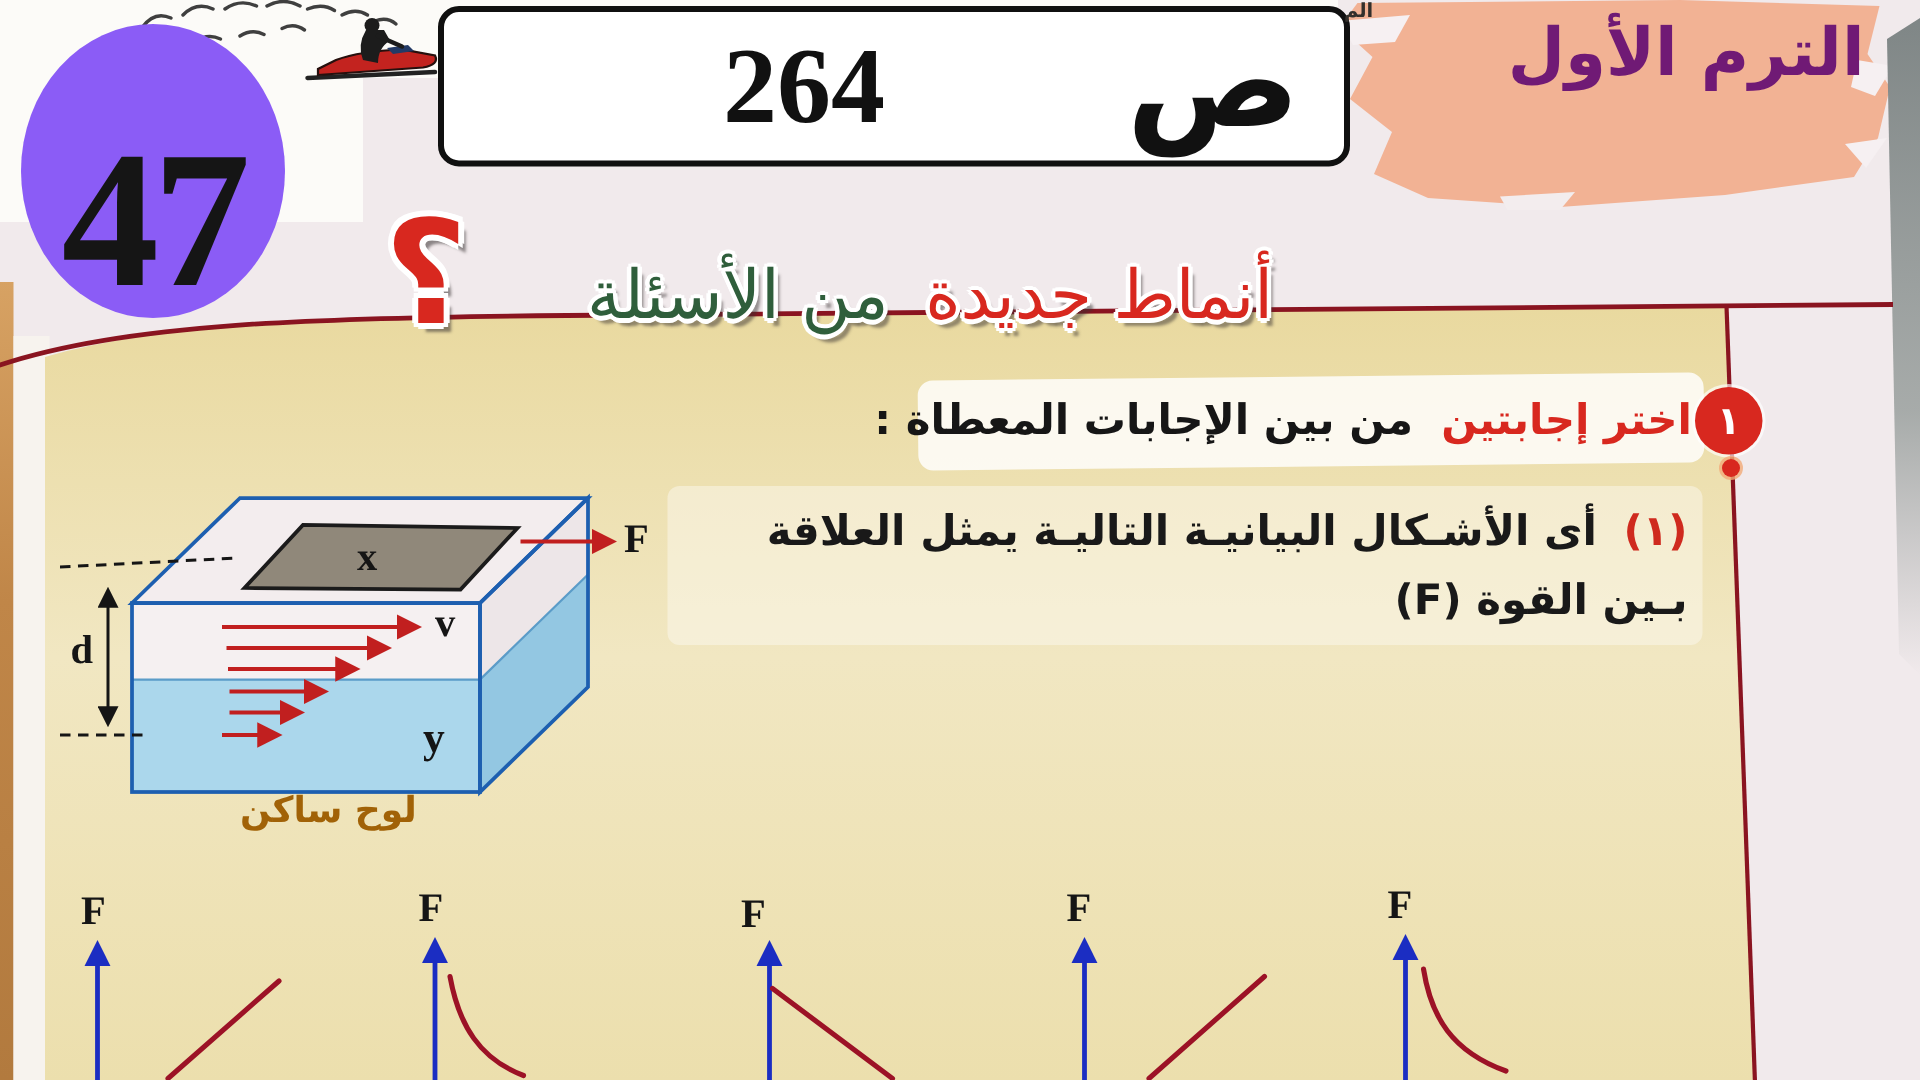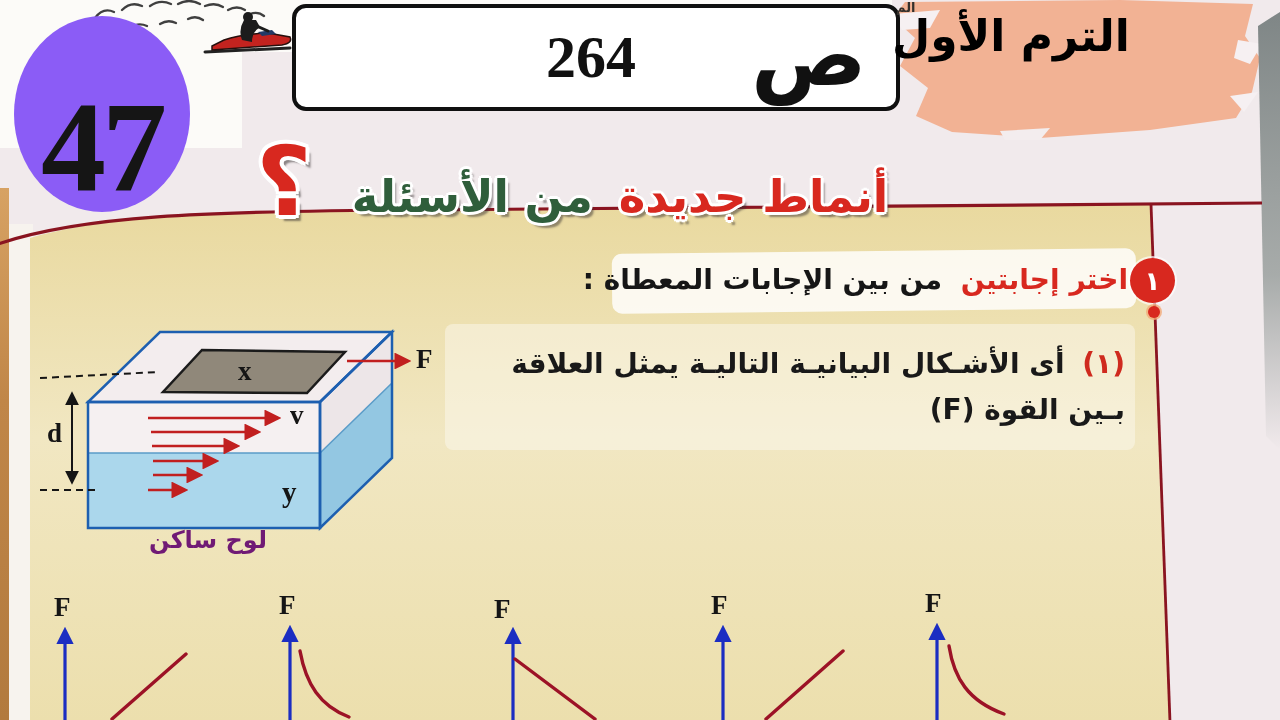--- a/index.html
+++ b/index.html
@@ -19,39 +19,39 @@
   .left-white-strip{left:9px;top:224px;width:24px;height:496px;background:#f7f3ee;}
 
   
   .badge{left:14px;top:16px;width:176px;height:196px;border-radius:50%;
     background:#8b5cf6;display:flex;align-items:flex-end;justify-content:center;}
   .badge span{font-size:130px;font-weight:700;color:#151515;letter-spacing:-4px;line-height:1;}
 
   
   .pagebox{left:292px;top:4px;width:600px;height:99px;background:#ffffff;
     border:4px solid #101010;border-radius:14px;}
-  .pagebox .num{left:140px;top:0px;width:200px;text-align:right;
-    font-size:60px;font-weight:700;color:#111;line-height:99px;}
+  .pagebox .num{left:140px;top:0px;width:200px;text-align:center;
+    font-size:72px;font-weight:700;color:#111;line-height:99px;}
   .pagebox .sad{left:455px;top:-8px;width:110px;text-align:center;
     font-size:86px;font-weight:700;color:#111;line-height:110px;}
 
   
-  .term{left:892px;top:6px;width:304px;text-align:left;color:#000000;}
+  .term{left:939px;top:6px;width:304px;text-align:right;color:#701a75;}
   .term .t1{font-size:44px;font-weight:700;line-height:1.35;}
   .term .t2{font-size:34px;font-weight:700;line-height:1.0;}
 
   .corner-text{left:896px;top:0px;font-size:13px;font-weight:700;color:#33302c;}
 
   
   .qmark{left:256px;top:130px;font-size:96px;font-weight:700;color:#d8281f;line-height:1.1;
     text-shadow:-3px -3px 0 #fff,3px -3px 0 #fff,-3px 3px 0 #fff,3px 3px 0 #fff,
                  0 -4px 0 #fff,0 4px 0 #fff,-4px 0 0 #fff,4px 0 0 #fff,
                  5px 6px 2px rgba(55,50,50,.55);}
   .title{left:330px;top:170px;width:580px;direction:rtl;text-align:center;
-    font-size:45px;font-weight:700;white-space:nowrap;
+    font-size:45px;font-weight:400;white-space:nowrap;
     text-shadow:-2px -2px 0 #fff,2px -2px 0 #fff,-2px 2px 0 #fff,2px 2px 0 #fff,
                  0 -3px 0 #fff,0 3px 0 #fff,-3px 0 0 #fff,3px 0 0 #fff,
                  4px 5px 2px rgba(55,50,50,.5);}
   .title .red{color:#d8281f;margin-inline-end:10px;}
   .title .green{color:#2f5e3b;}
 
   
   .instr-band{left:612px;top:251px;width:524px;height:60px;background:rgba(255,255,255,.82);
     border-radius:10px;transform:rotate(-.6deg);}
   .instr-text{top:263px;right:152px;direction:rtl;white-space:nowrap;
@@ -60,29 +60,29 @@
   .instr-circle{left:1130px;top:258px;width:45px;height:45px;border-radius:50%;
     background:#d8281f;display:flex;align-items:center;justify-content:center;
     box-shadow:0 0 0 2px rgba(255,255,255,.65);}
   .instr-circle span{color:#fff;font-size:26px;font-weight:700;line-height:1;}
   .instr-dot{left:1148px;top:306px;width:12px;height:12px;border-radius:50%;
     background:#d8281f;box-shadow:0 0 0 2px rgba(243,170,120,.8);}
 
   
   .question{right:145px;top:324px;width:690px;direction:rtl;text-align:right;
     font-size:28px;font-weight:700;color:#191919;}
-  .question .qline{line-height:46px;padding:17px 10px;margin-bottom:3px;
+  .question .qline{line-height:46px;padding:7px 10px;margin-bottom:3px;
     background:rgba(253,250,243,.45);border-radius:8px;}
   .question .indent{padding-right:36px;}
   .question .qnum{color:#cf2a1e;margin-inline-end:8px;}
 
   
   .dlabel{font-weight:700;color:#151515;}
-  .caption{left:121px;top:526px;width:174px;text-align:center;
-    font-size:24px;font-weight:700;color:#701a75;}
+  .caption{left:132px;top:526px;width:174px;text-align:center;
+    font-size:24px;font-weight:700;color:#a16207;}
   .flabel{font-size:27px;font-weight:700;color:#151515;}
 
   svg{position:absolute;left:0;top:0;}
 </style>
 </head>
 <body>
 
 <div class="abs white-band"></div>
 <div class="abs white-corner"></div>
 <div class="abs left-brown-strip"></div>

